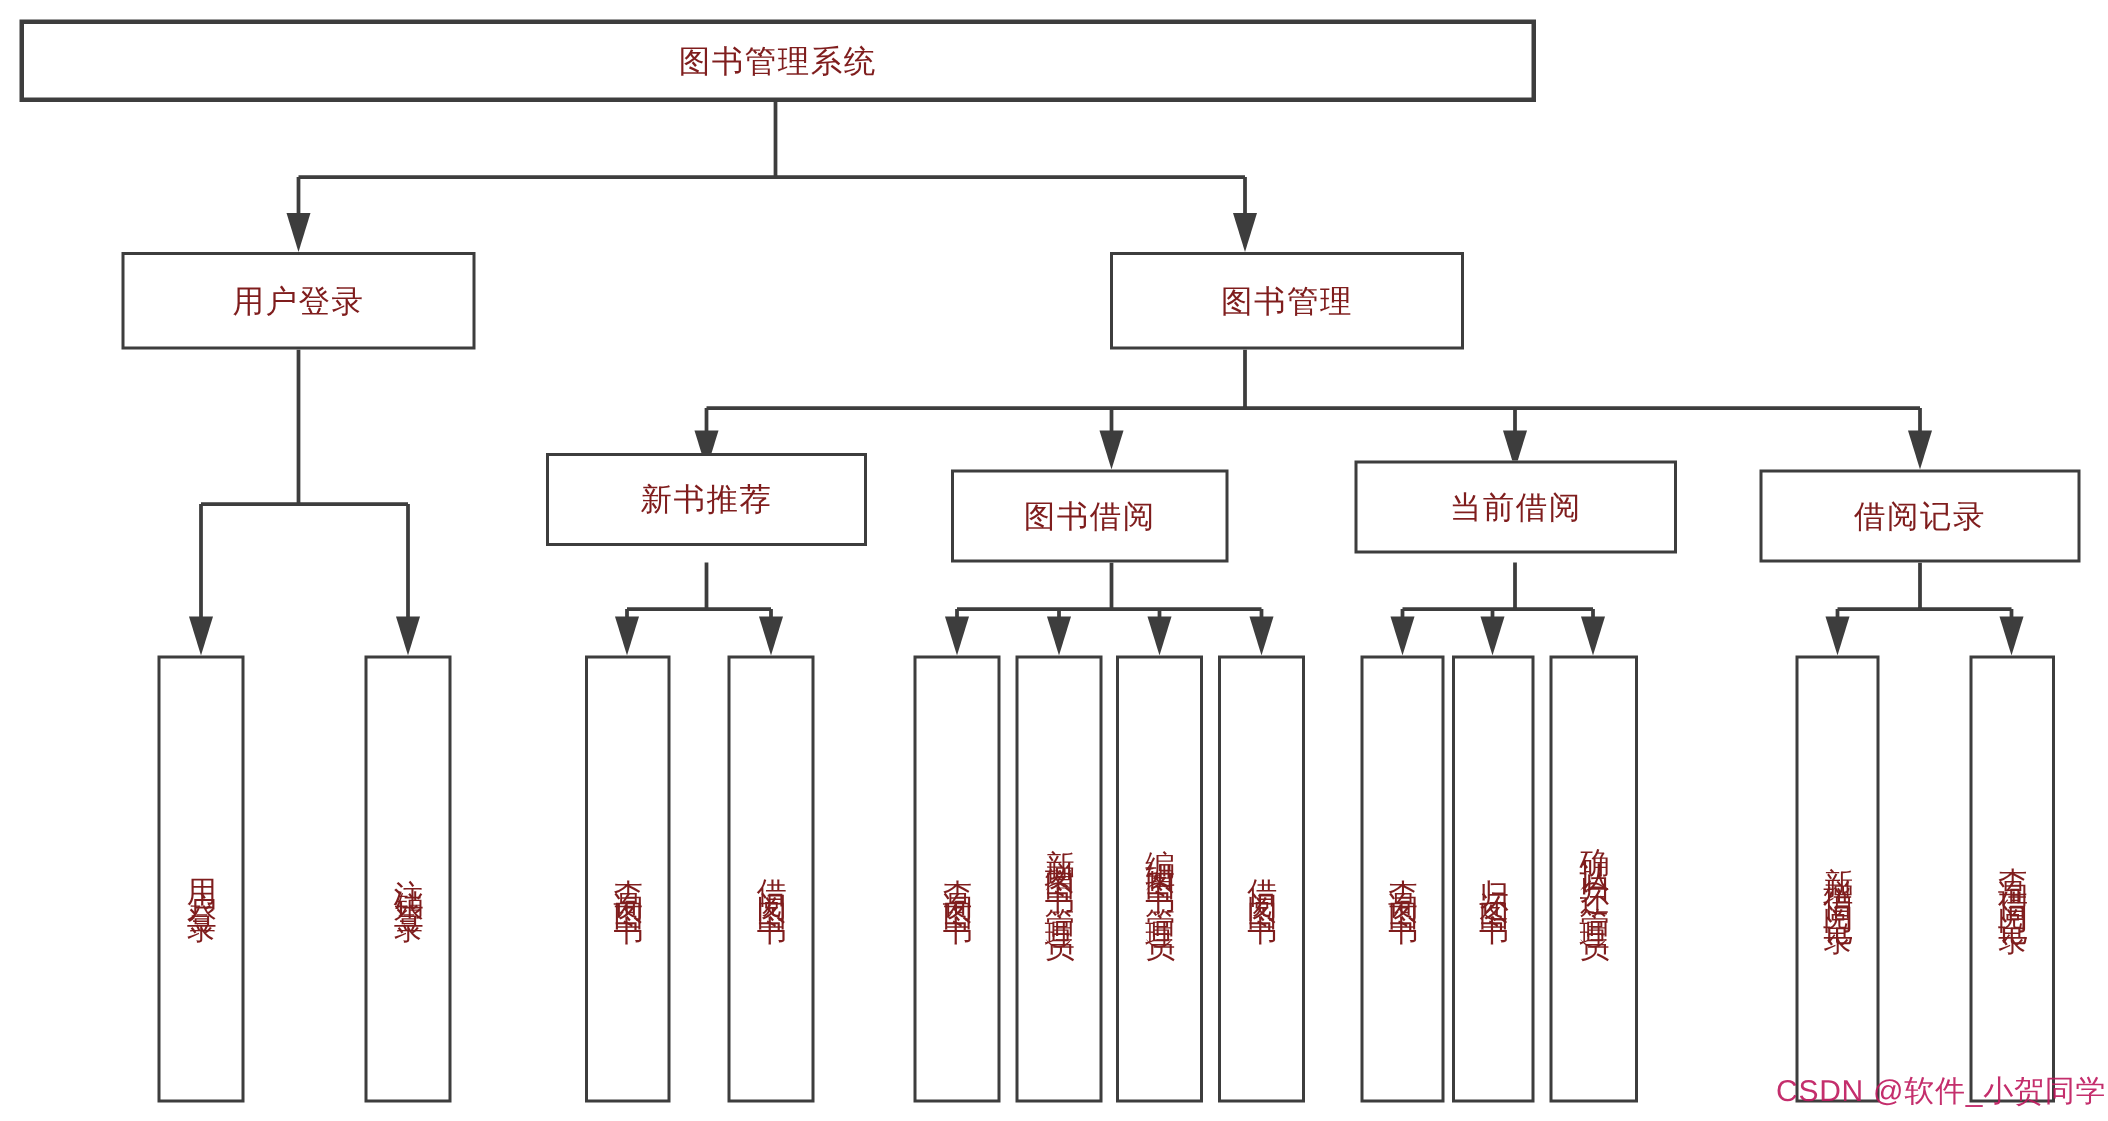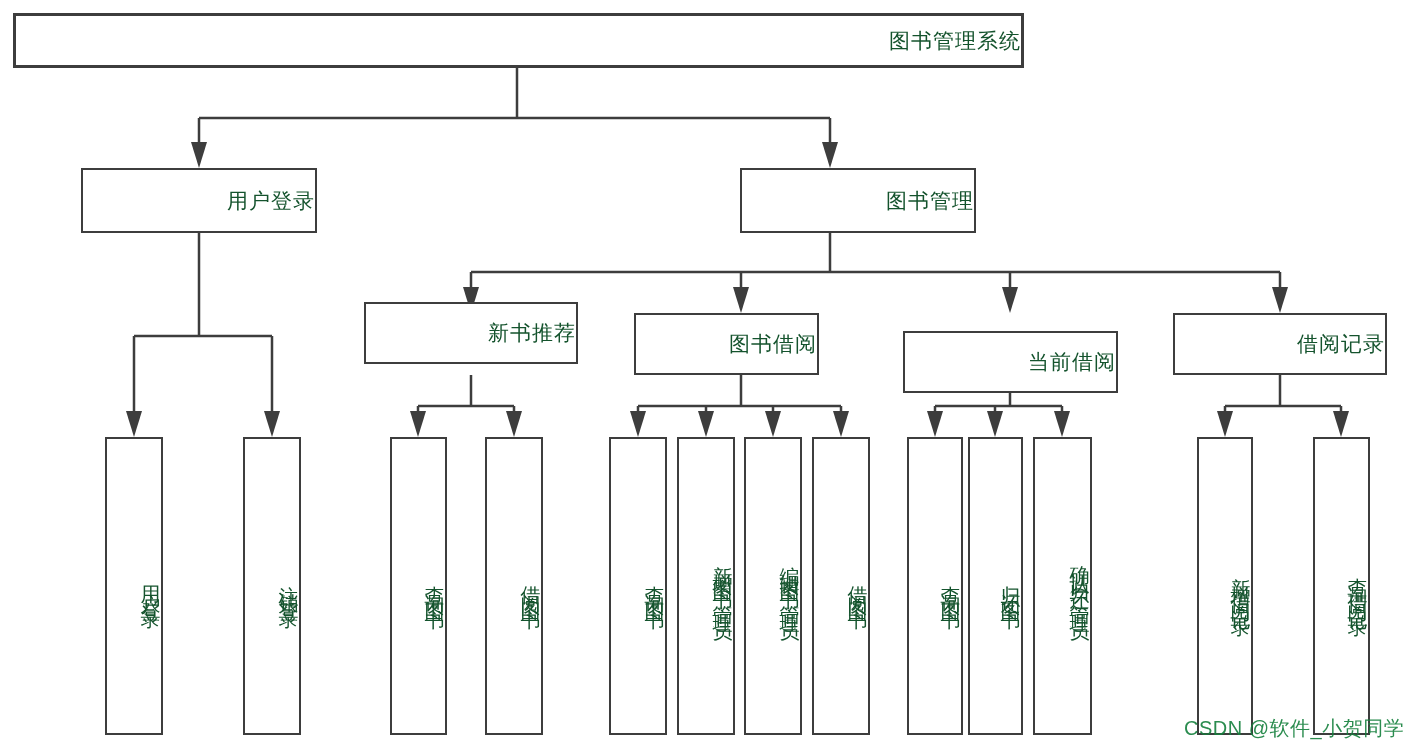--- a/index.html
+++ b/index.html
@@ -16,22 +16,22 @@
     left: 0; top: 0;
     width: 1405px; height: 747px;
   }
   .box {
     position: absolute;
     background: #ffffff;
     border: 2.5px solid #3d3d3d;
     box-sizing: border-box;
     display: flex;
     align-items: center;
-    justify-content: flex-end;
-    color: #14532d;
+    justify-content: center;
+    color: #7f1d1d;
   }
   .box.root { border-width: 3px; }
   .hlabel {
     font-size: 21px;
     letter-spacing: 1px;
     white-space: nowrap;
   }
   .vlabel {
     writing-mode: vertical-lr;
     text-orientation: mixed;
@@ -39,21 +39,21 @@
     line-height: 1;
     letter-spacing: 8px;
     white-space: nowrap;
   }
   #watermark {
     position: absolute;
     left: 1184px;
     top: 715px;
     font-size: 20px;
     line-height: 26px;
-    color: #15803d;
+    color: #be185d;
     letter-spacing: 0.5px;
     white-space: nowrap;
     opacity: 0.9;
   }
 </style>
 </head>
 <body>
 
 <div id="canvas">
 
@@ -100,21 +100,21 @@
   <div class="box" style="left:740px; top:168px; width:236px; height:65px;">
     <span class="hlabel">图书管理</span>
   </div>
 
   <div class="box" style="left:364px; top:302px; width:214px; height:62px;">
     <span class="hlabel">新书推荐</span>
   </div>
   <div class="box" style="left:634px; top:313px; width:185px; height:62px;">
     <span class="hlabel">图书借阅</span>
   </div>
-  <div class="box" style="left:903px; top:331px; width:215px; height:62px;">
+  <div class="box" style="left:903px; top:307px; width:215px; height:62px;">
     <span class="hlabel">当前借阅</span>
   </div>
   <div class="box" style="left:1173px; top:313px; width:214px; height:62px;">
     <span class="hlabel">借阅记录</span>
   </div>
 
   <div class="box" style="left:105px; top:437px; width:58px; height:298px;">
     <span class="vlabel">用户登录</span>
   </div>
   <div class="box" style="left:243px; top:437px; width:58px; height:298px;">

